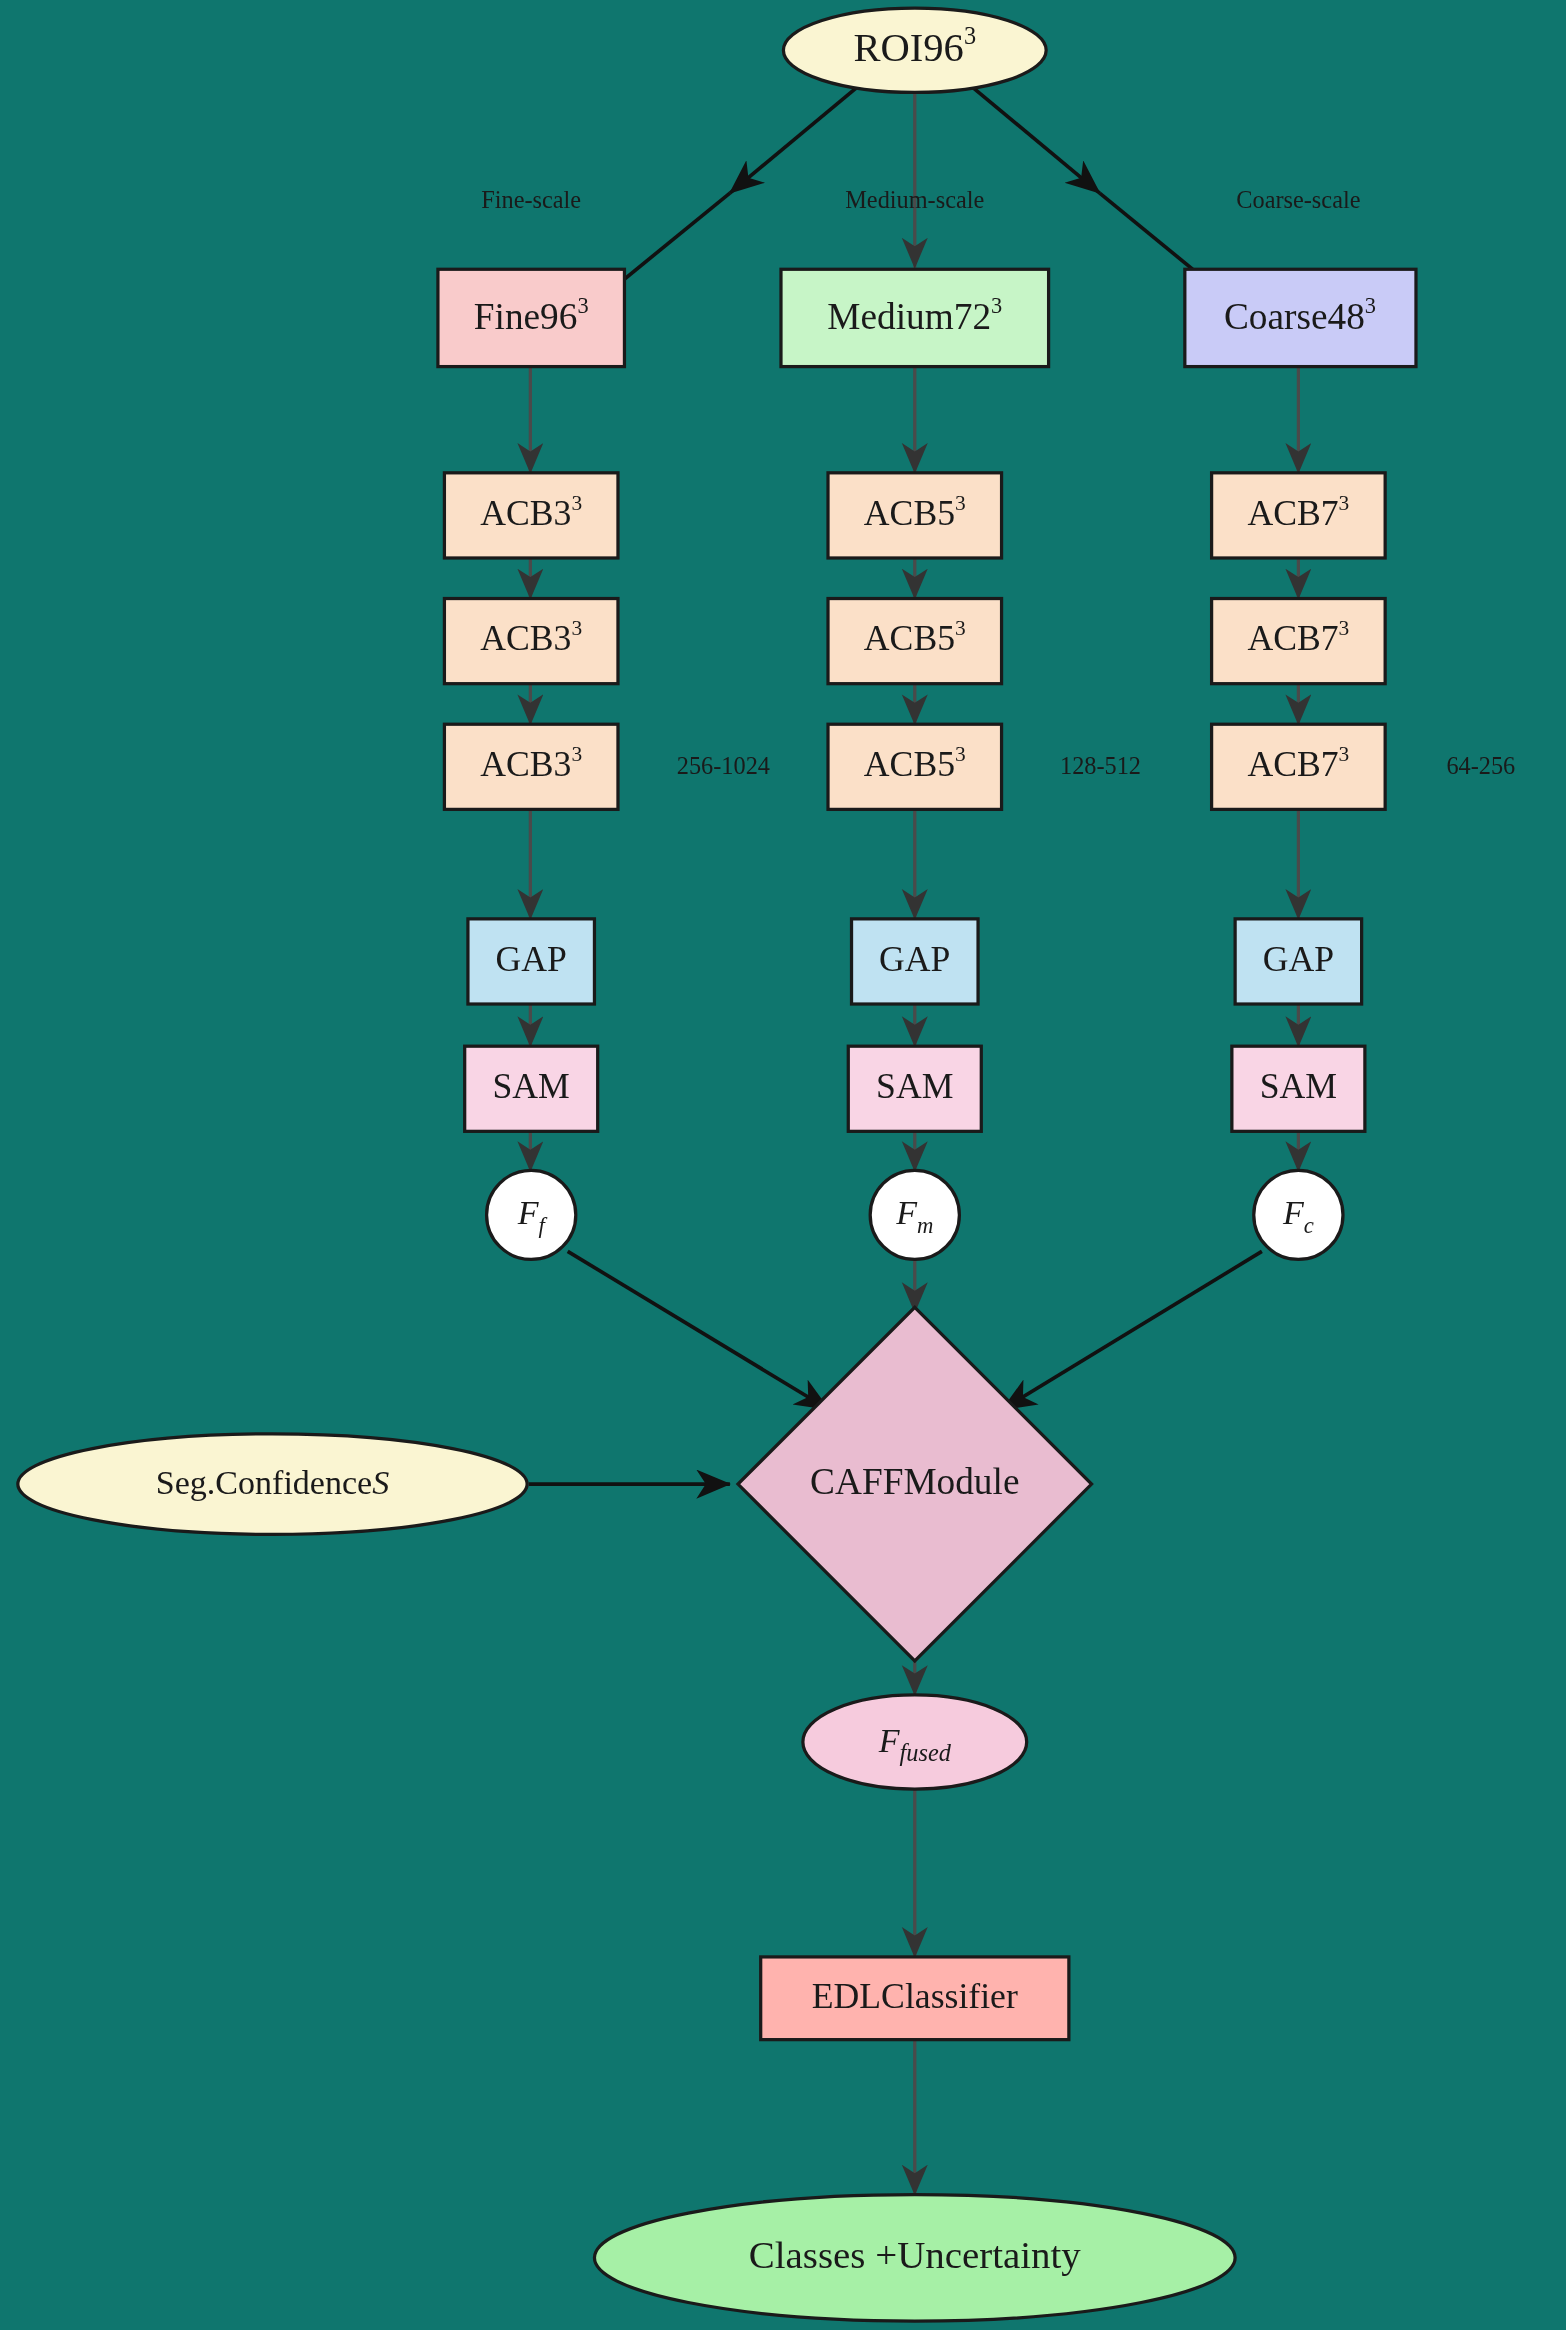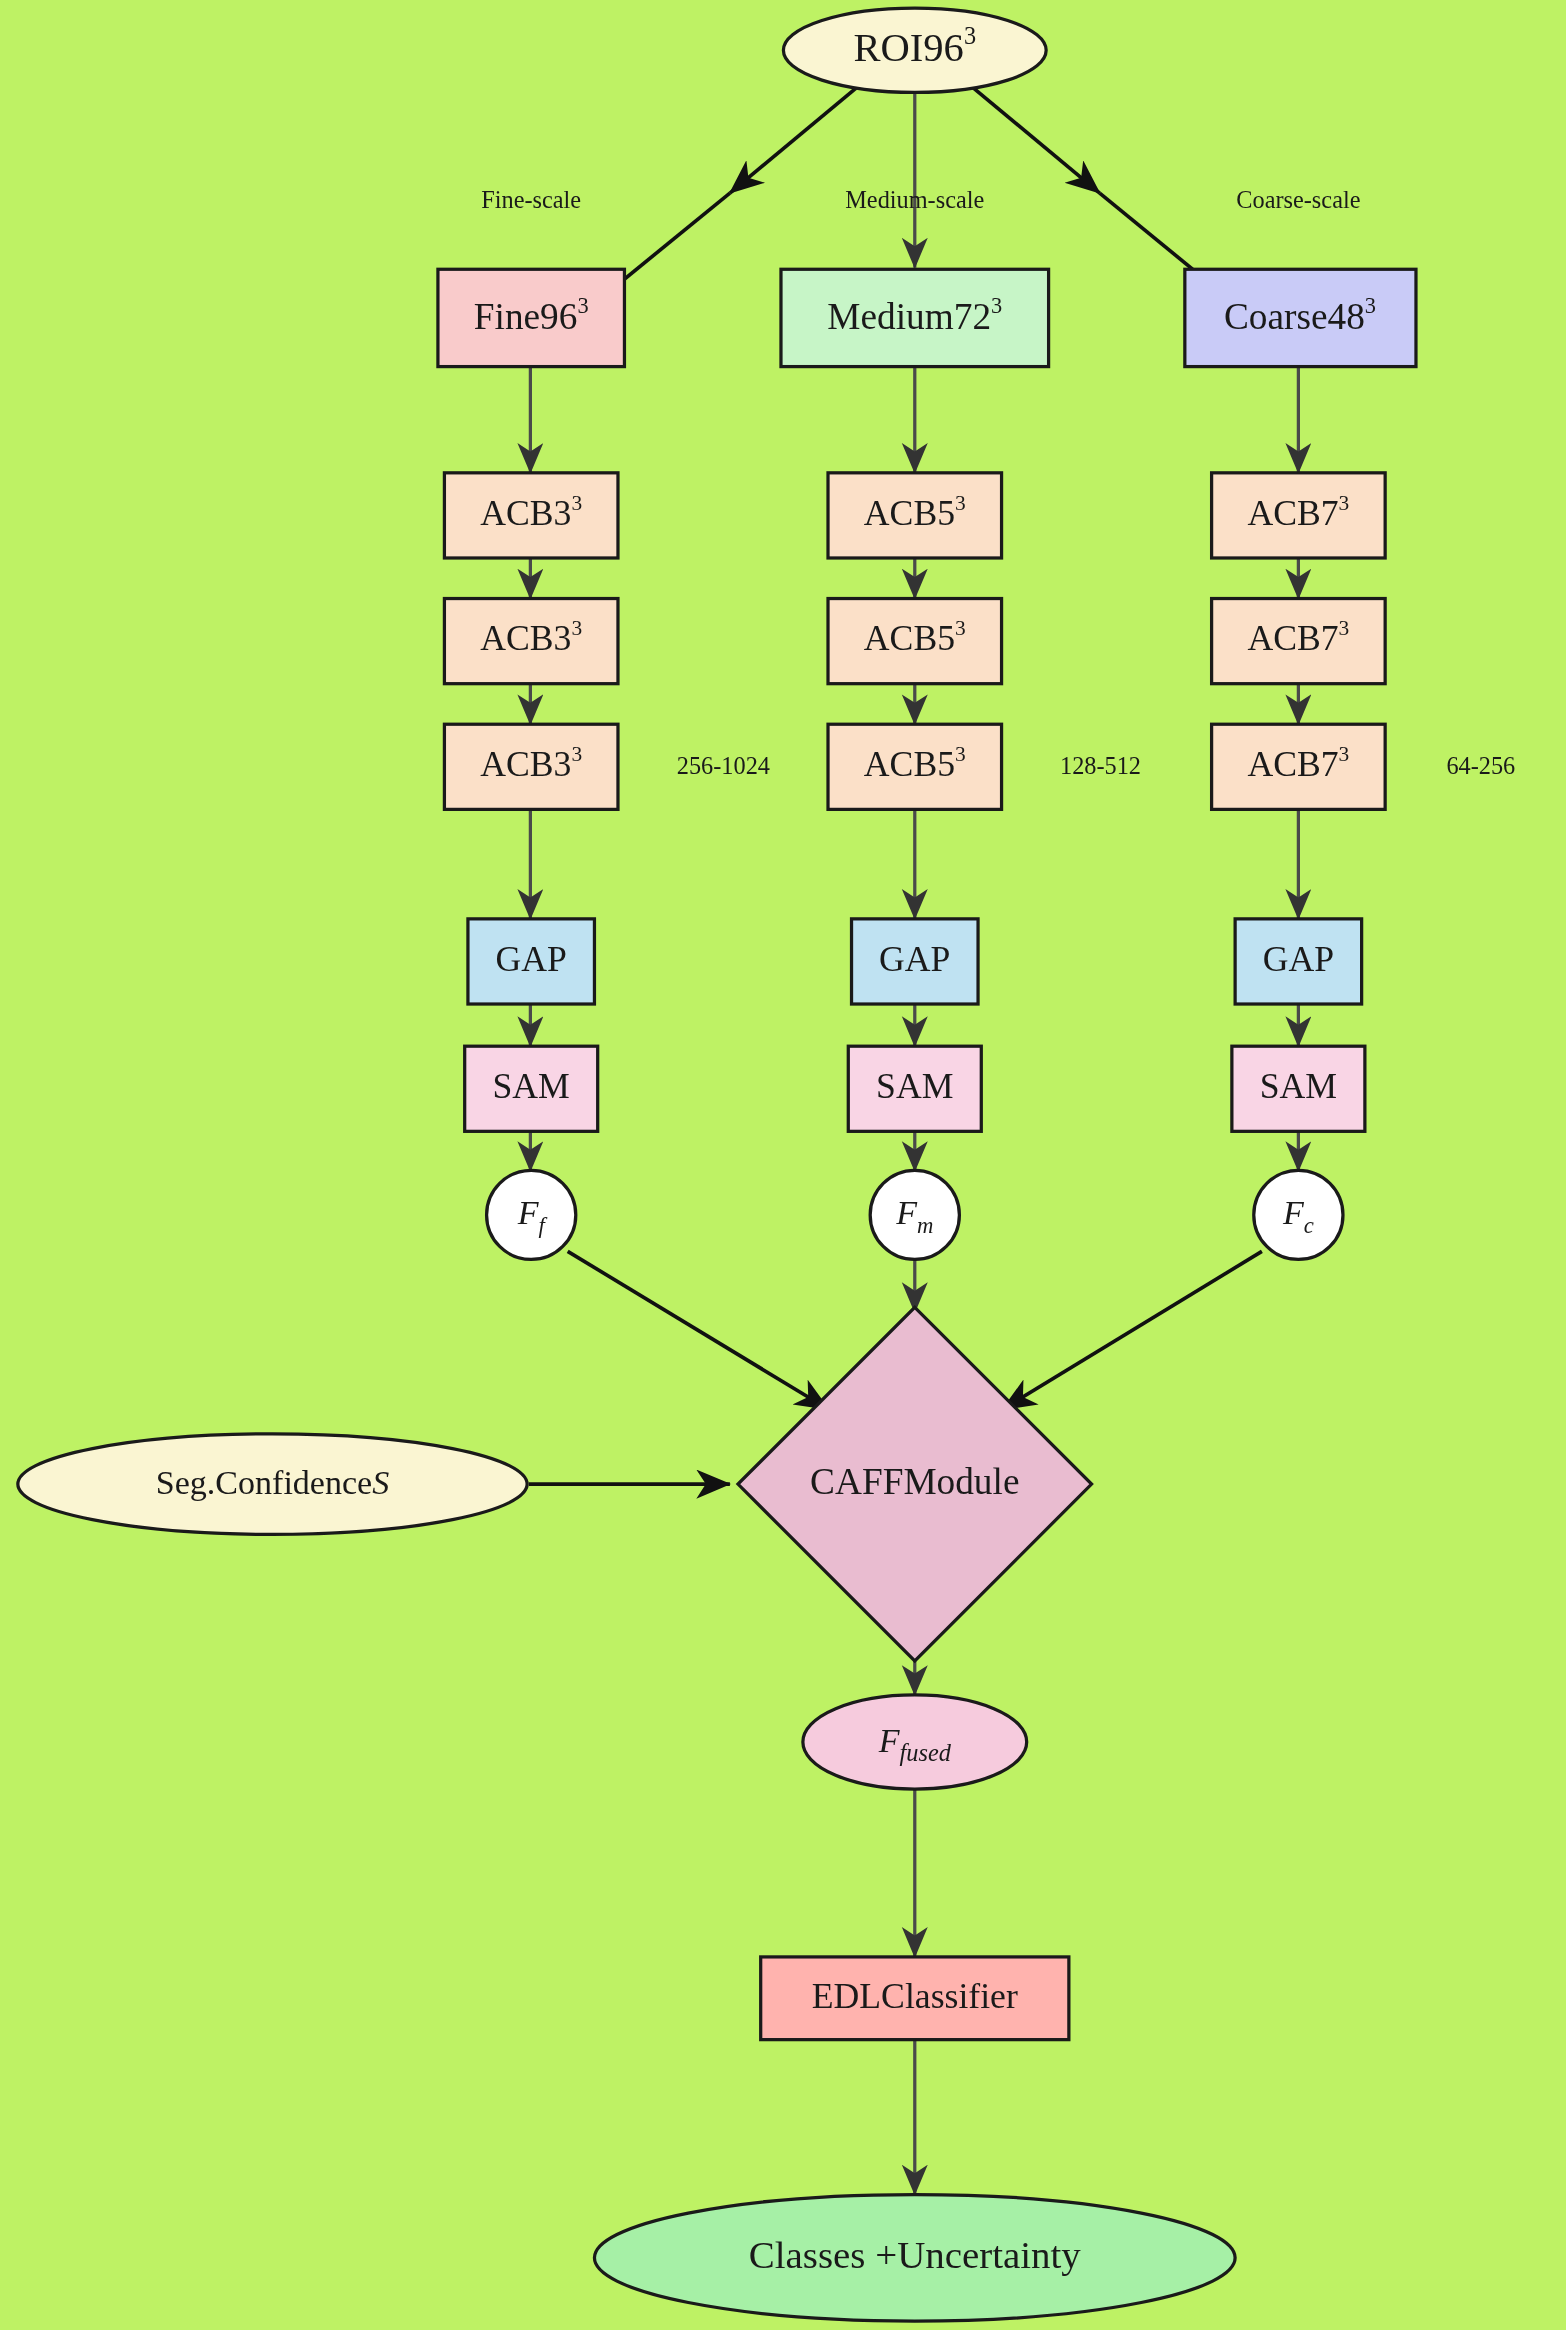--- a/index.html
+++ b/index.html
@@ -1,17 +1,17 @@
 <!DOCTYPE html>
 <html style="font-size:13px"><head>
 <meta charset="utf-8">
 <style>
   html,body{margin:0;padding:0;background:#ffffff;}
   body{width:1566px;height:2330px;font-family:"Liberation Serif",serif;}
-  #stage{position:relative;width:1566px;height:2330px;background:#bef264;overflow:hidden;}
+  #stage{position:relative;width:1566px;height:2330px;background:#0f766e;overflow:hidden;}
   svg{position:absolute;left:0;top:0;width:1566px;height:2330px;}
   .nodetext{font-family:"Liberation Serif",serif;fill:#1a1a1a;text-anchor:middle;dominant-baseline:middle;}
   .sup{font-size:60%;baseline-shift:super;}
   .edgelabel{font-family:"Liberation Serif",serif;fill:#1a1a1a;text-anchor:middle;dominant-baseline:middle;font-size:30px;}
   .chlabel{font-family:"Liberation Serif",serif;fill:#1a1a1a;text-anchor:middle;dominant-baseline:middle;font-size:30px;}
   .boxshape{stroke:#1a1a1a;stroke-width:4;}
   .ellshape{stroke:#1a1a1a;stroke-width:4;}
   .edge{stroke:#4a4a4a;stroke-width:4;fill:none;}
   .edgeblk{stroke:#111;stroke-width:4.5;fill:none;}
 </style>

